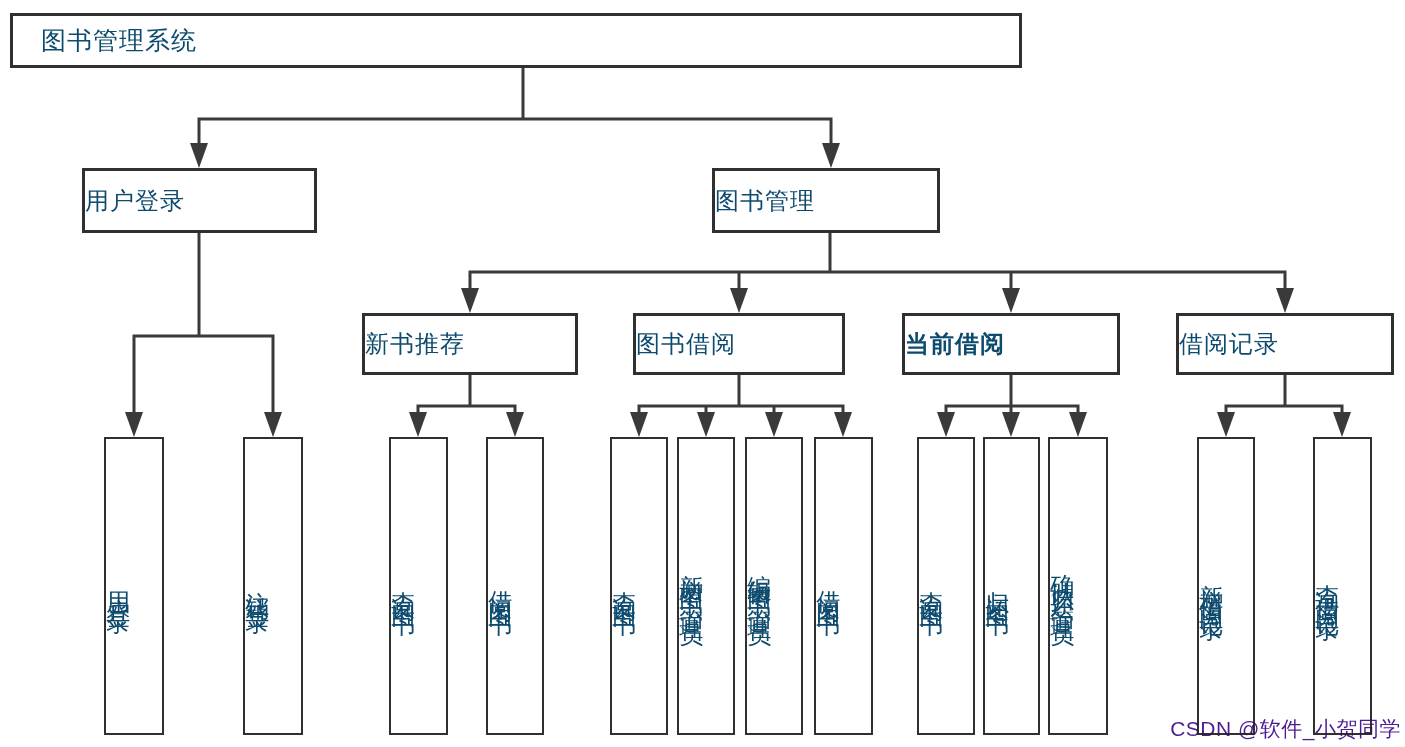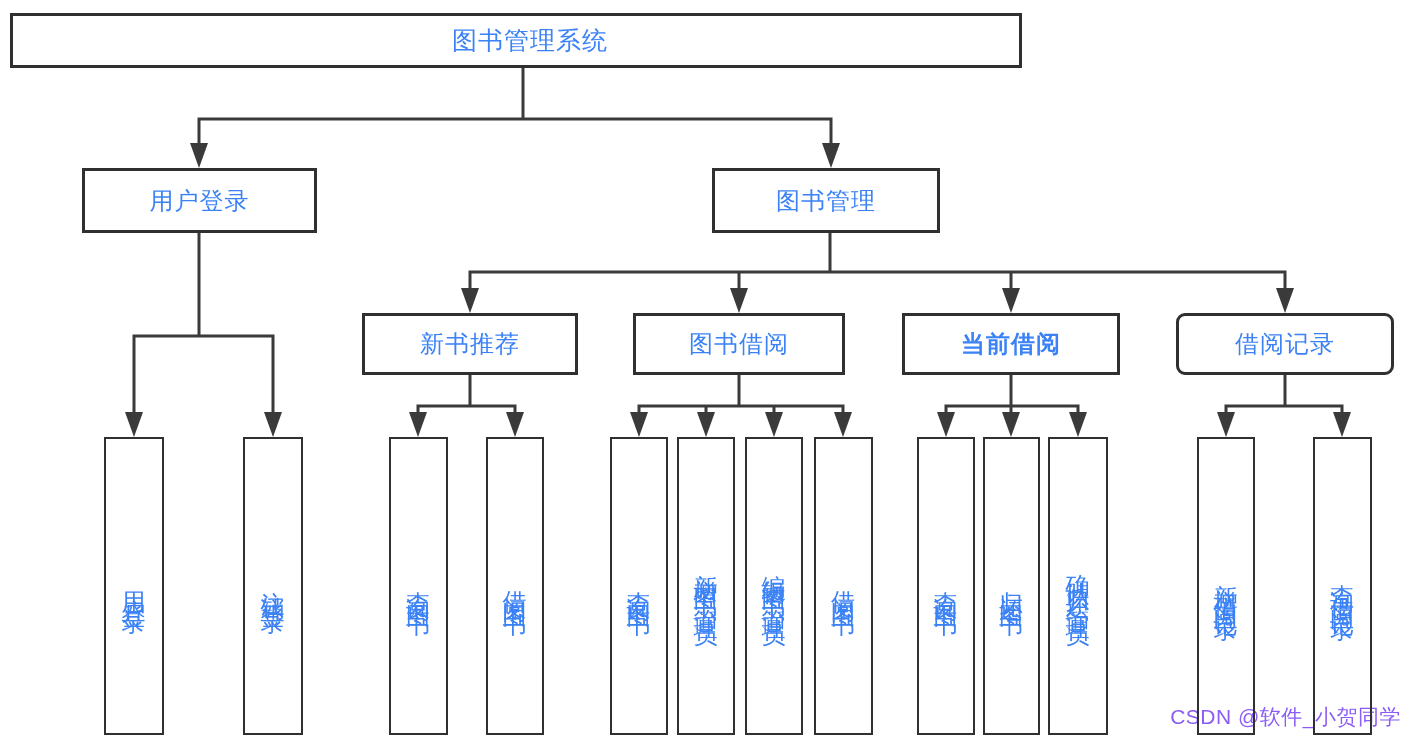--- a/index.html
+++ b/index.html
@@ -15,41 +15,40 @@
   .connectors path { stroke: #3a3a3a; stroke-width: 3; fill: none; }
   .connectors polygon { fill: #3a3a3a; stroke: none; }
 
   .node {
     position: absolute;
     box-sizing: border-box;
     background: #ffffff;
     border: 3px solid #303030;
     display: flex;
     align-items: center;
-    justify-content: center;
-    color: #3b82f6;
+    color: #0c4a6e;
   }
   .hbox { font-size: 24px; letter-spacing: 1px; white-space: nowrap; }
   .root-box { font-size: 25px; }
   .root-box .lbl { padding-left: 28px; }
   .vbox { border-width: 2.5px; font-size: 24px; }
   .vbox .vtext {
     writing-mode: vertical-rl;
     text-orientation: mixed;
     letter-spacing: 7px;
     line-height: 1.05;
     white-space: nowrap;
   }
   .watermark {
     position: absolute;
     right: 4px;
-    bottom: 16px;
+    bottom: 4px;
     font-size: 21px;
     letter-spacing: 0.5px;
-    color: #8b5cf6;
+    color: #4c1d95;
     mix-blend-mode: darken;
     white-space: nowrap;
   }
 </style>
 </head>
 <body>
 
 <div class="canvas">
 
   <svg class="connectors" viewBox="0 0 1405 747" xmlns="http://www.w3.org/2000/svg">
@@ -96,21 +95,21 @@
 
   <div class="node hbox" style="left:633px; top:313px; width:212px; height:62px;">
     <span class="lbl">图书借阅</span>
   </div>
   <div class="node hbox" style="left:362px; top:313px; width:216px; height:62px;">
     <span class="lbl">新书推荐</span>
   </div>
   <div class="node hbox" style="left:902px; top:313px; width:218px; height:62px;font-weight:bold;">
     <span class="lbl">当前借阅</span>
   </div>
-  <div class="node hbox" style="left:1176px; top:313px; width:218px; height:62px;border-radius:9px;">
+  <div class="node hbox" style="left:1176px; top:313px; width:218px; height:62px;">
     <span class="lbl">借阅记录</span>
   </div>
 
   <div class="node vbox" style="left:104px; top:437px; width:60px; height:298px;">
     <span class="vtext">用户登录</span>
   </div>
   <div class="node vbox" style="left:243px; top:437px; width:60px; height:298px;">
     <span class="vtext">注销登录</span>
   </div>
 

